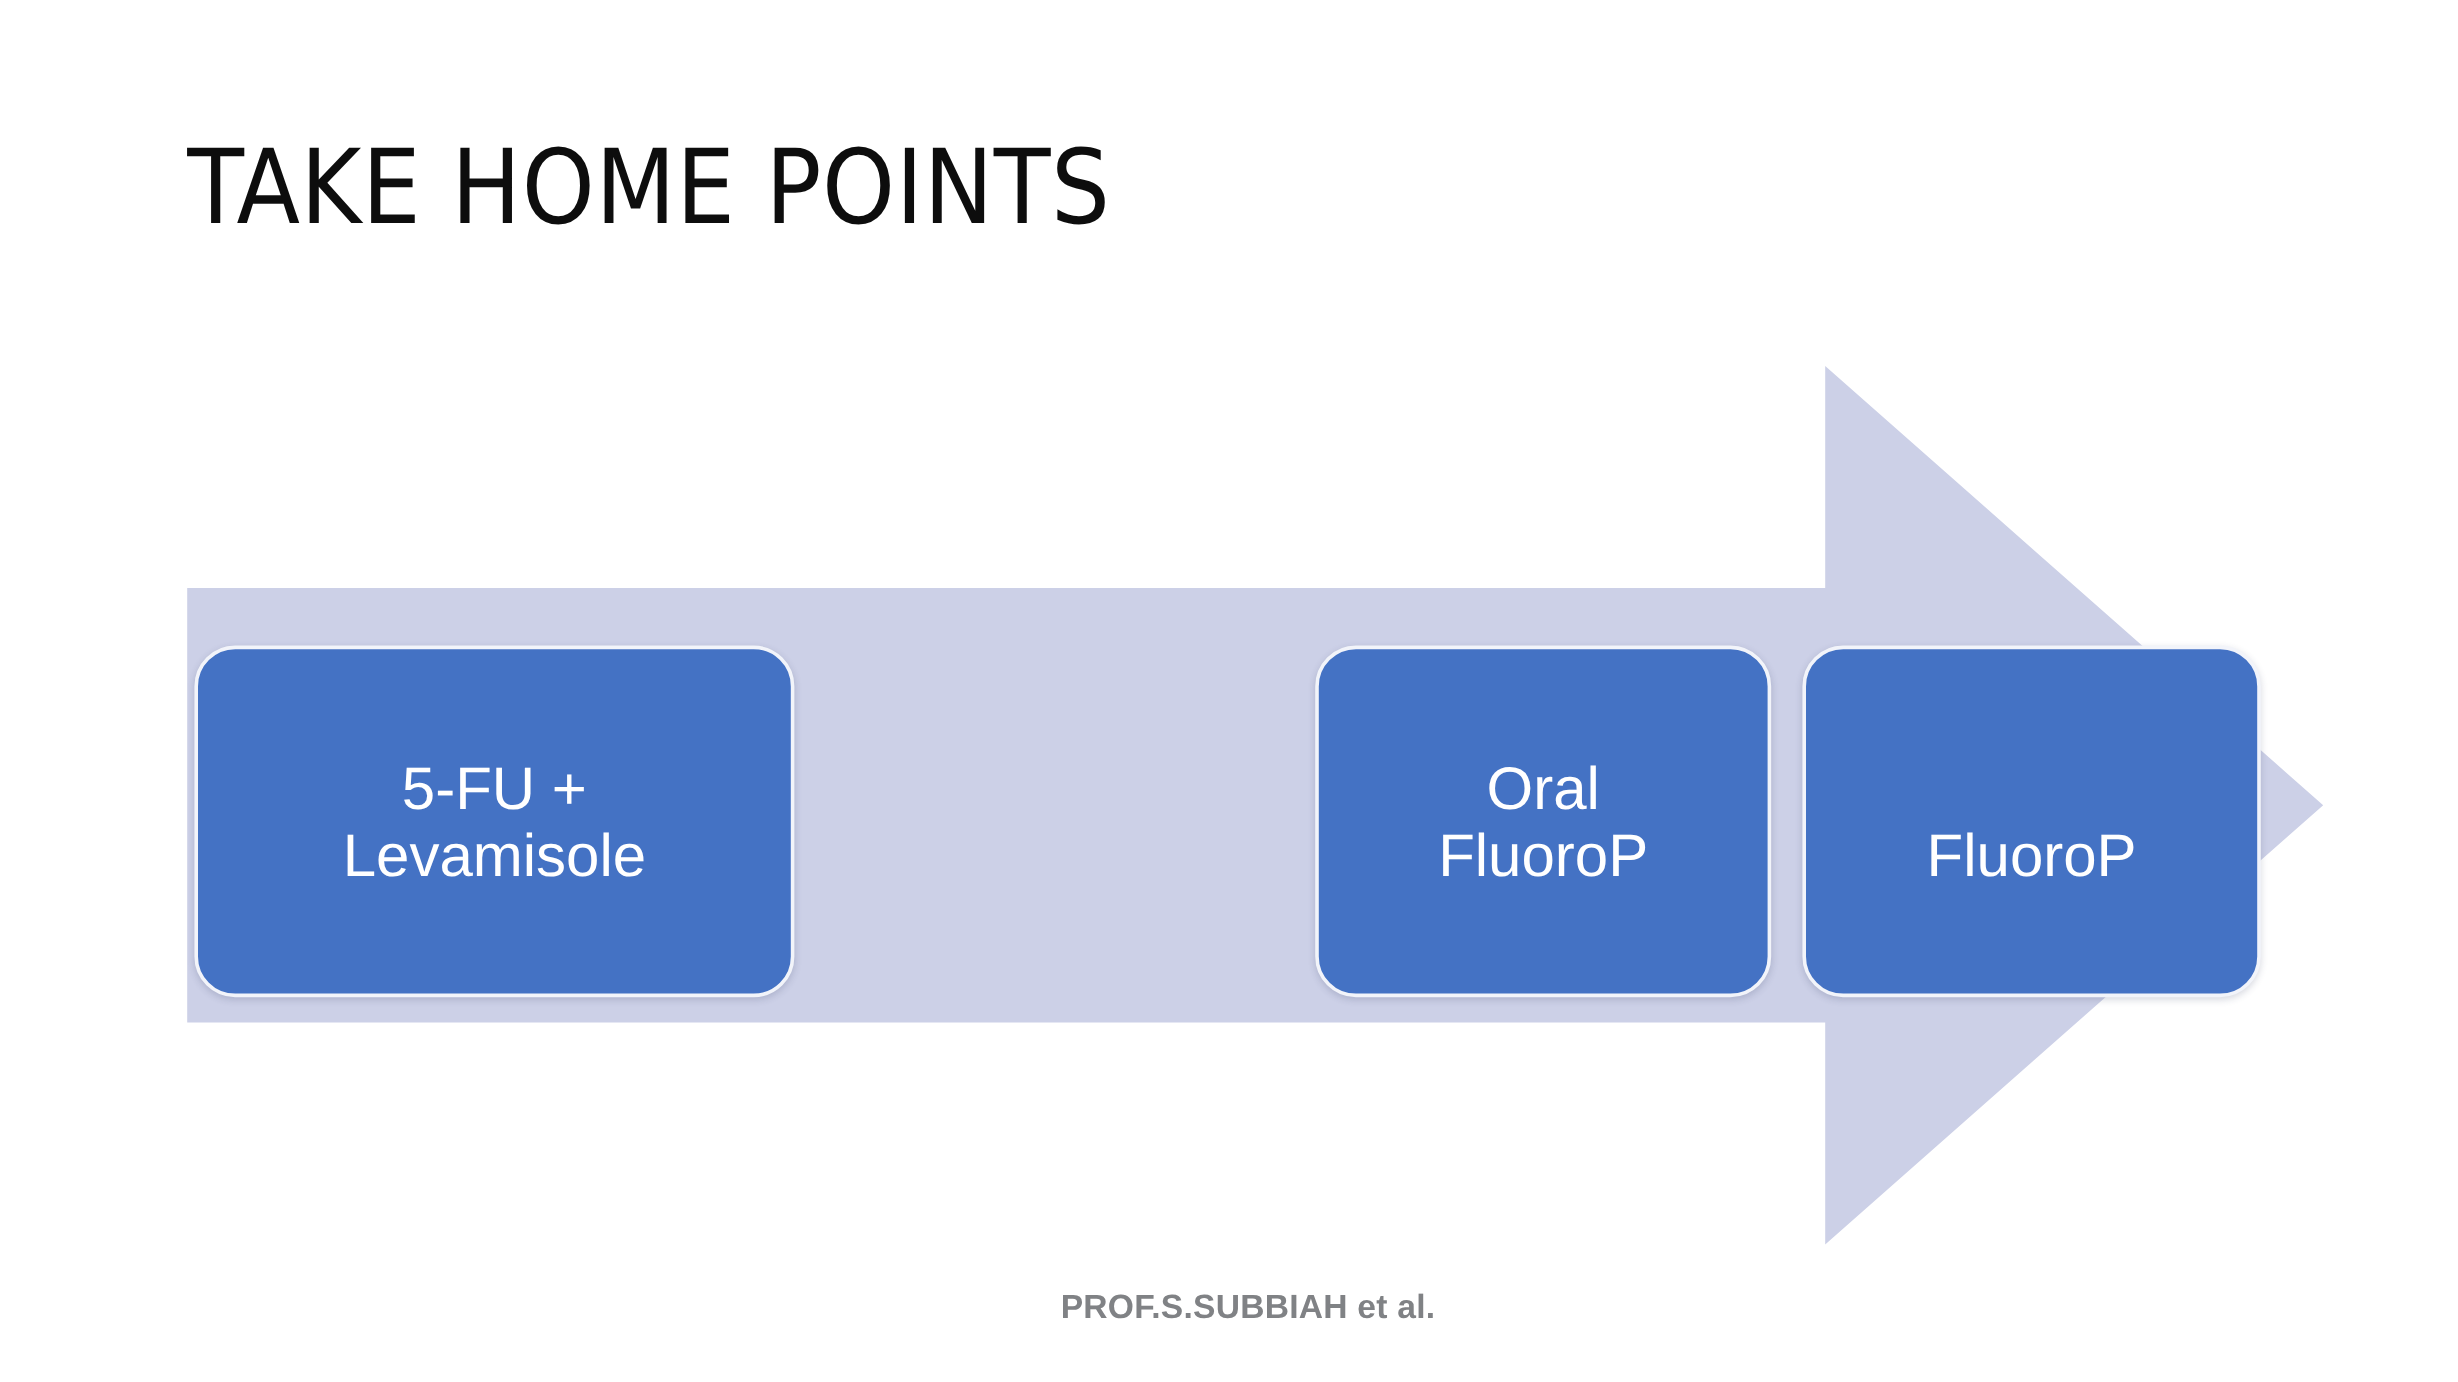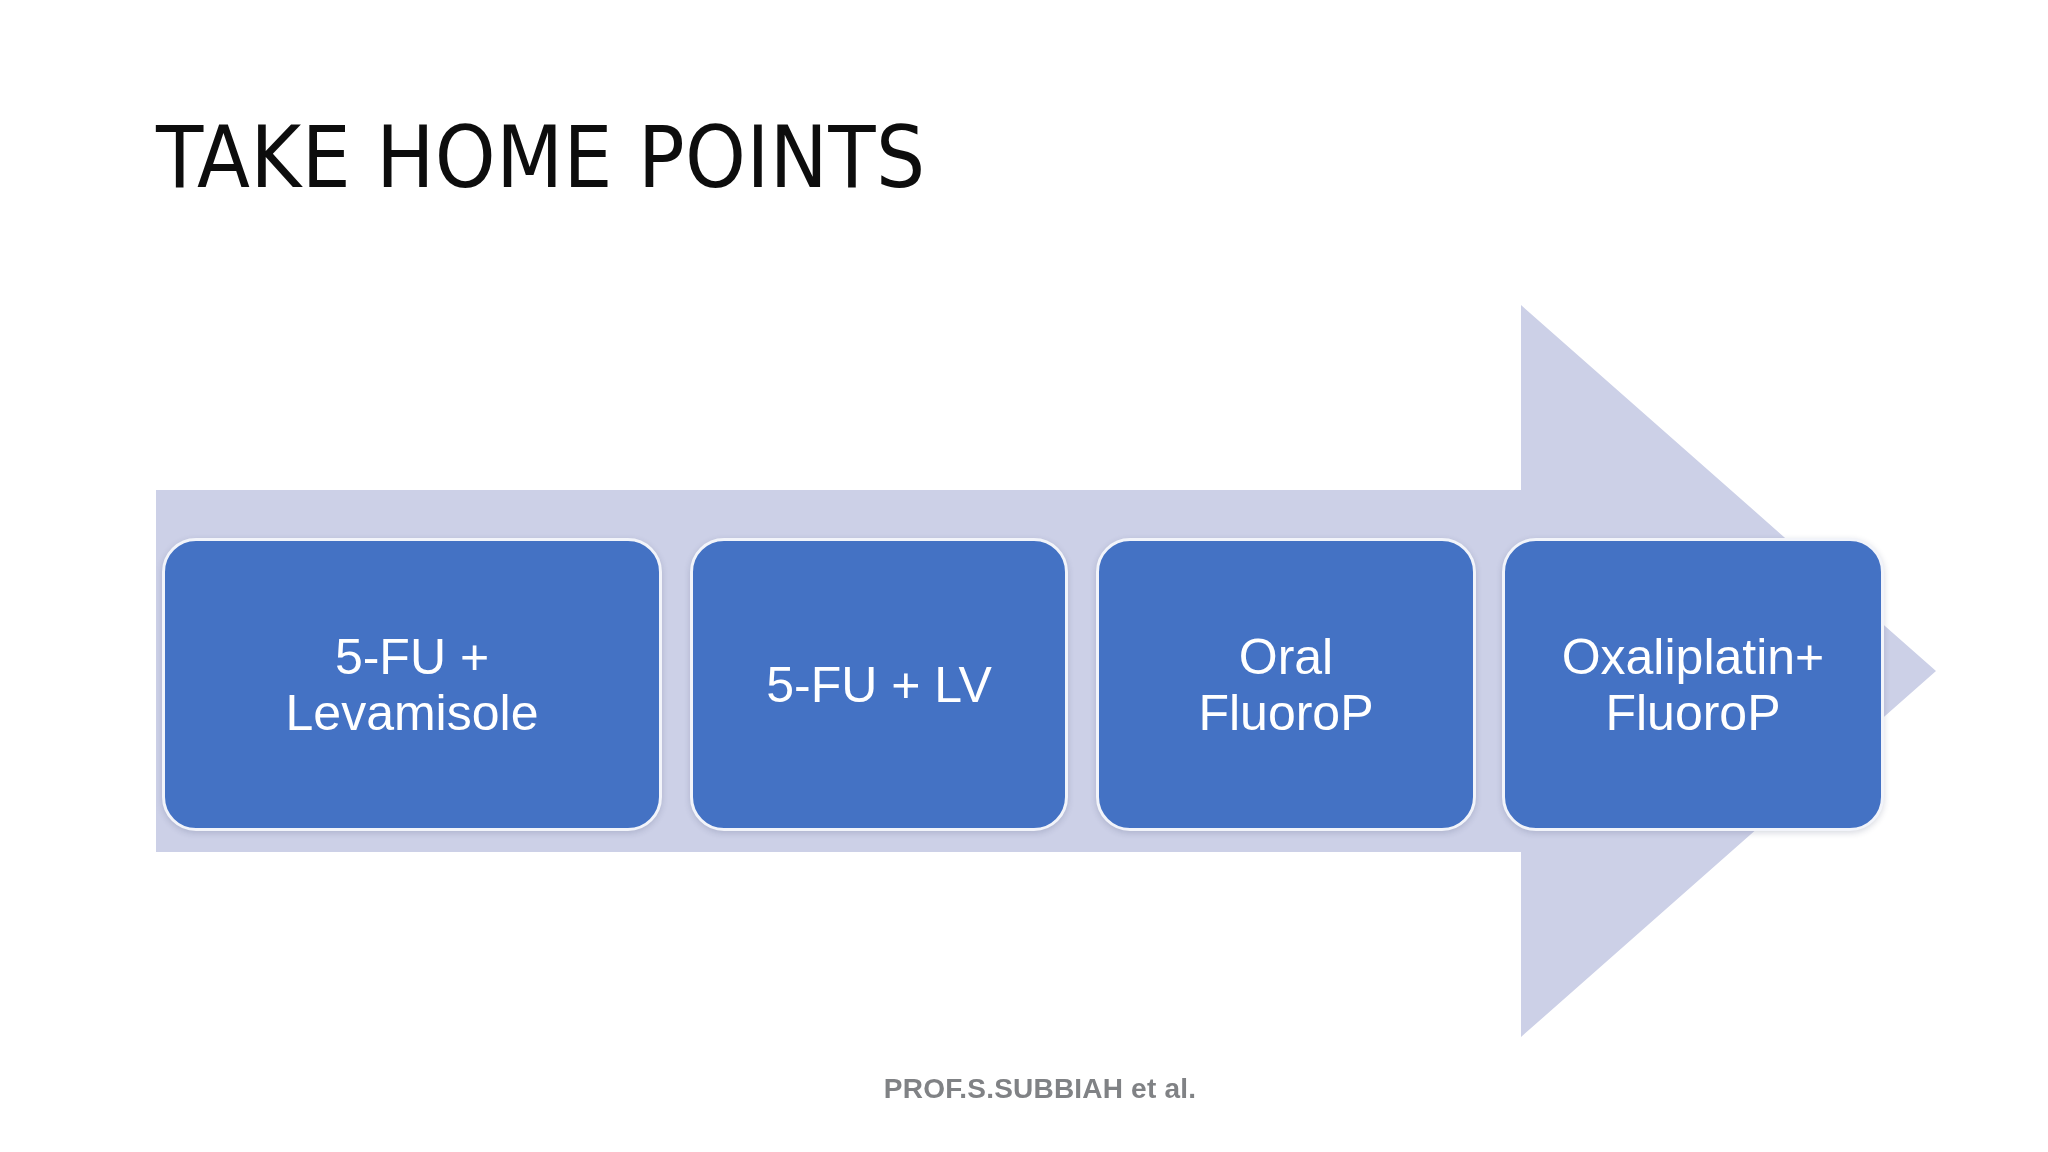--- a/index.html
+++ b/index.html
@@ -104,35 +104,30 @@
     <polygon id="arrow-shape" points="140,490 1505,490 1505,305 1920,671 1505,1037 1505,852 140,852" fill="#CCD0E7"></polygon>
   </svg>
 
   <div class="process-box" id="box-0">
     <span class="box-text">
       <span>5-FU +</span><br>
       <span>Levamisole</span>
     </span>
   </div>
 
-  <div class="process-box" id="box-1">
-    <span class="box-text">
-      <span>5-FU + LV</span>
-    </span>
-  </div>
 
   <div class="process-box" id="box-2">
     <span class="box-text">
       <span>Oral</span><br>
       <span>FluoroP</span>
     </span>
   </div>
 
   <div class="process-box" id="box-3">
     <span class="box-text">
-      <span>Oxaliplatin+</span><br>
+      <br>
       <span>FluoroP</span>
     </span>
   </div>
 
   <div id="footer-credit">PROF.S.SUBBIAH et al.</div>
 
 </div>
 
 </body></html>

